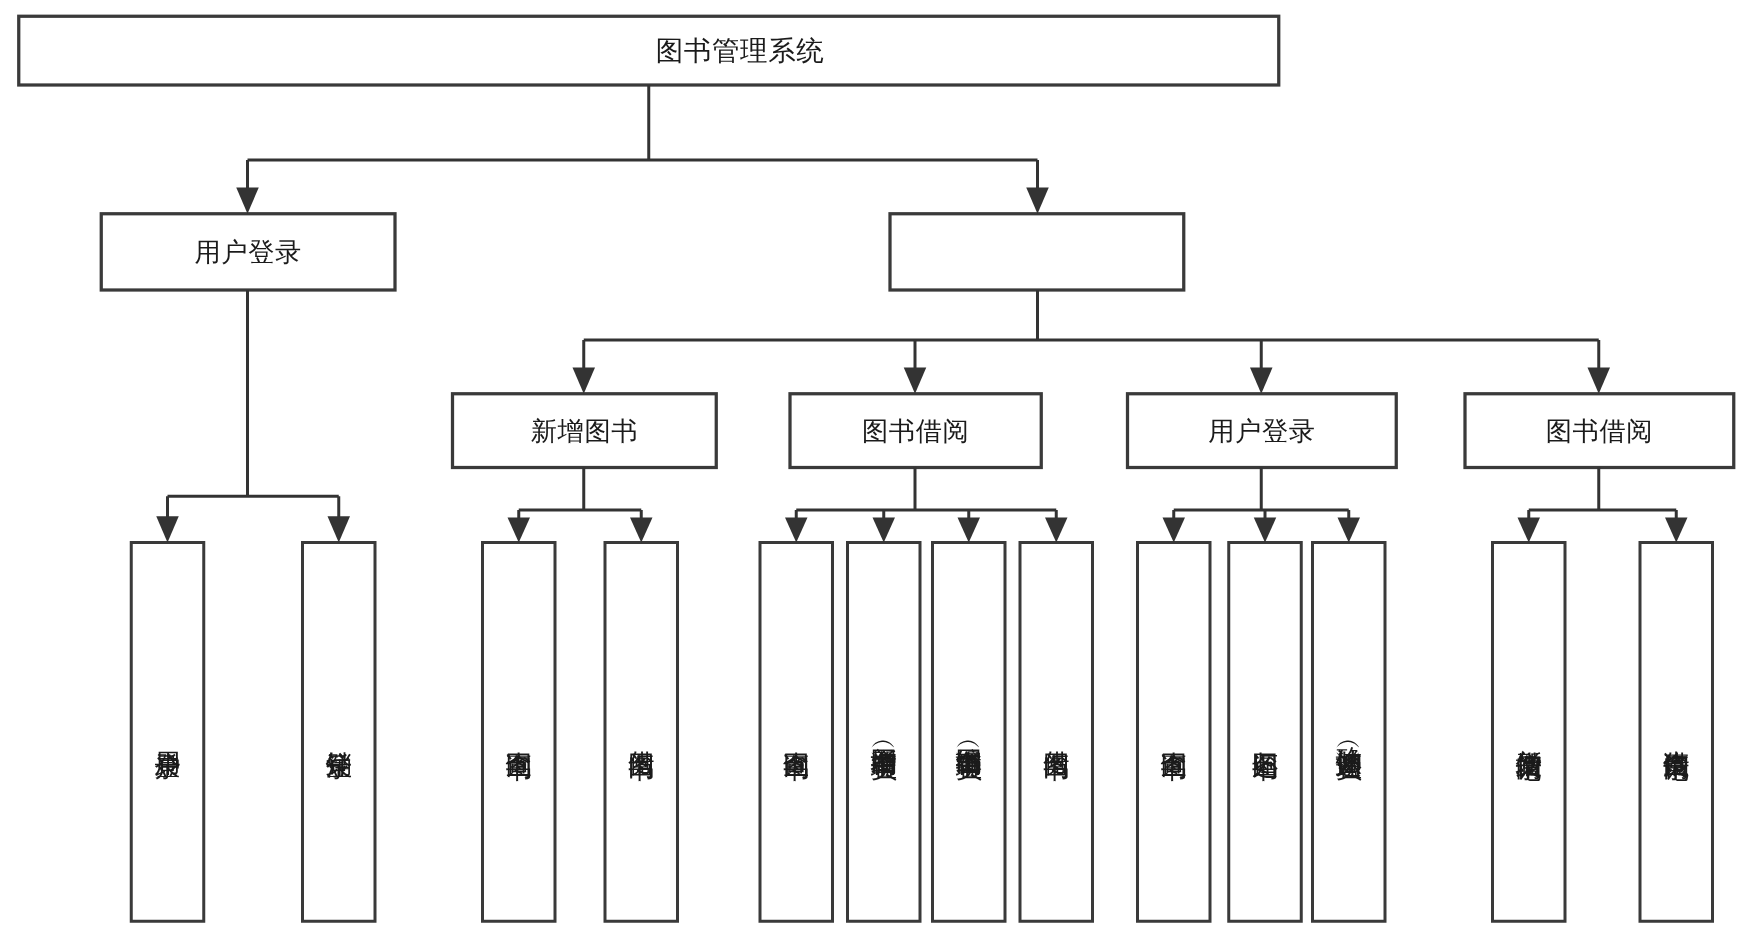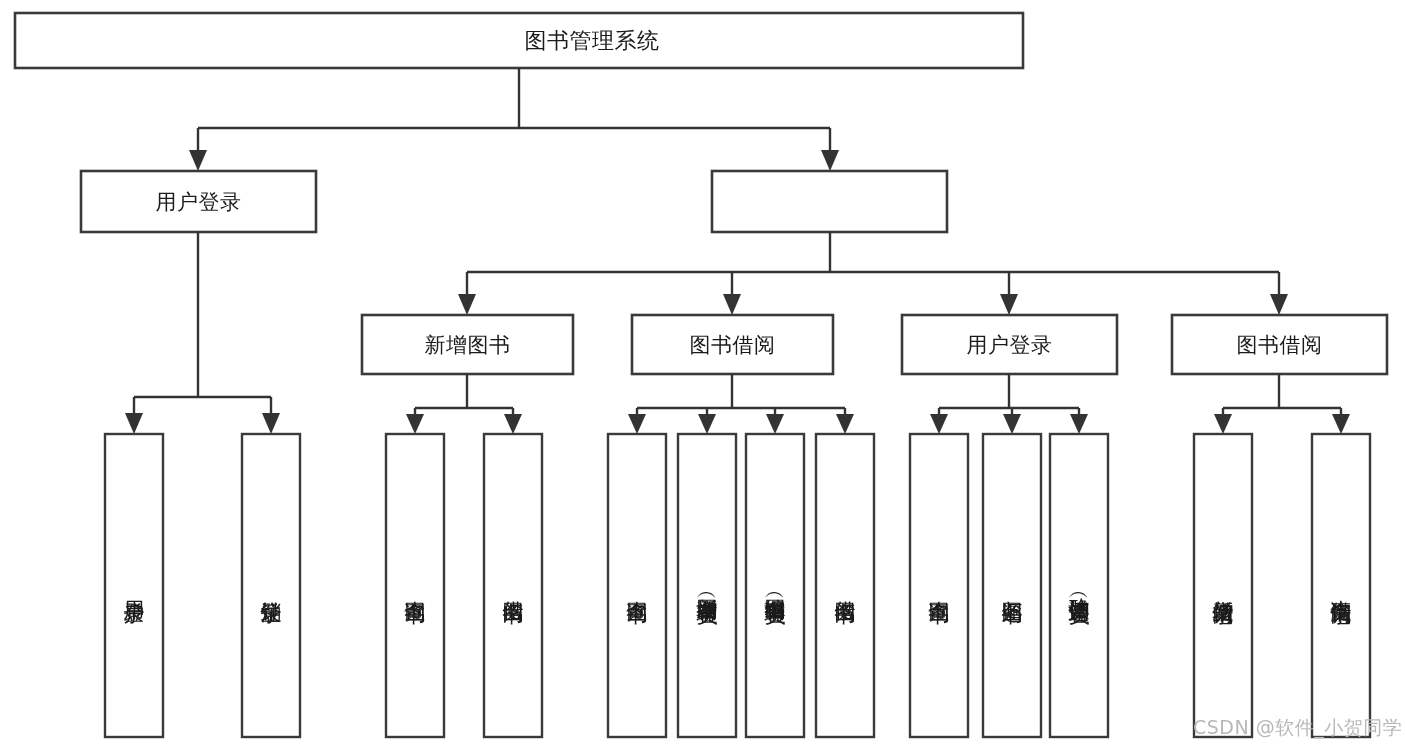--- a/index.html
+++ b/index.html
@@ -202,15 +202,14 @@
   <div class="node-label-v" style="left:608px; top:434px; width:58px; height:303px;">查询图书</div>
   <div class="node-label-v" style="left:678px; top:434px; width:58px; height:303px;">新增图书（管理员）</div>
   <div class="node-label-v" style="left:746px; top:434px; width:58px; height:303px;">编辑图书（管理员）</div>
   <div class="node-label-v" style="left:816px; top:434px; width:58px; height:303px;">借阅图书</div>
   <div class="node-label-v" style="left:910px; top:434px; width:58px; height:303px;">查询图书</div>
   <div class="node-label-v" style="left:983px; top:434px; width:58px; height:303px;">归还图书</div>
   <div class="node-label-v" style="left:1050px; top:434px; width:58px; height:303px;">确认归还（管理员）</div>
   <div class="node-label-v" style="left:1194px; top:434px; width:58px; height:303px;">新增借阅记录</div>
   <div class="node-label-v" style="left:1312px; top:434px; width:58px; height:303px;">查询借阅记录</div>
 
-  <div class="watermark" style="left:1193px; top:715px;">CSDN @软件_小贺同学</div>
 
 </div>
 
 </body></html>

